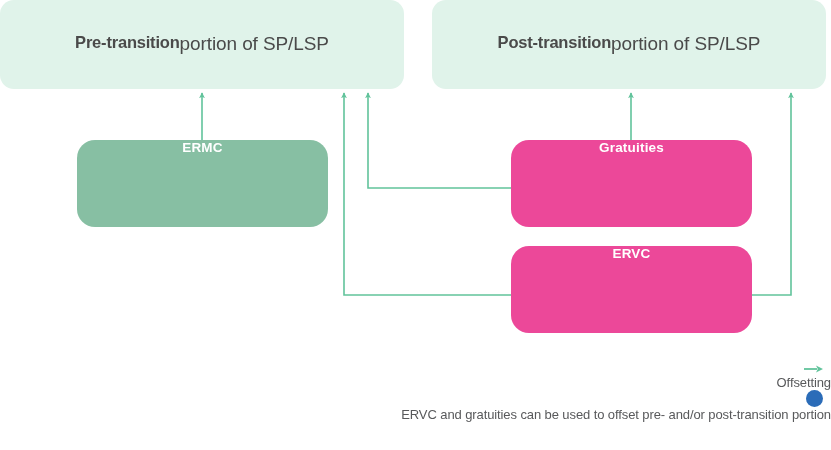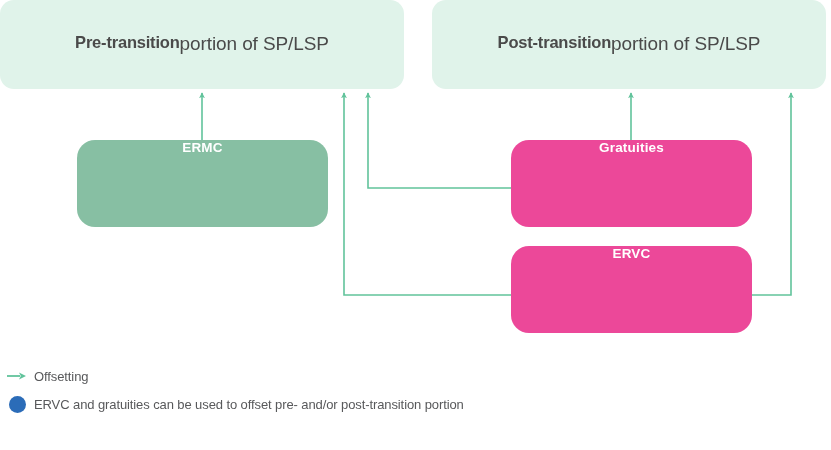--- a/index.html
+++ b/index.html
@@ -84,22 +84,23 @@
   
   #legend {
     position: absolute;
     left: 0px;
     top: 362px;
     width: 831px;
     z-index: 4;
   }
   .legend-row {
     display: flex;
-    align-items: center;
+    align-items: flex-end;
     height: 28px;
+    flex-direction: column;
   }
   .legend-marker {
     width: 34px;
     min-width: 34px;
     height: 28px;
     display: flex;
     align-items: center;
     justify-content: center;
   }
   .swatch {

